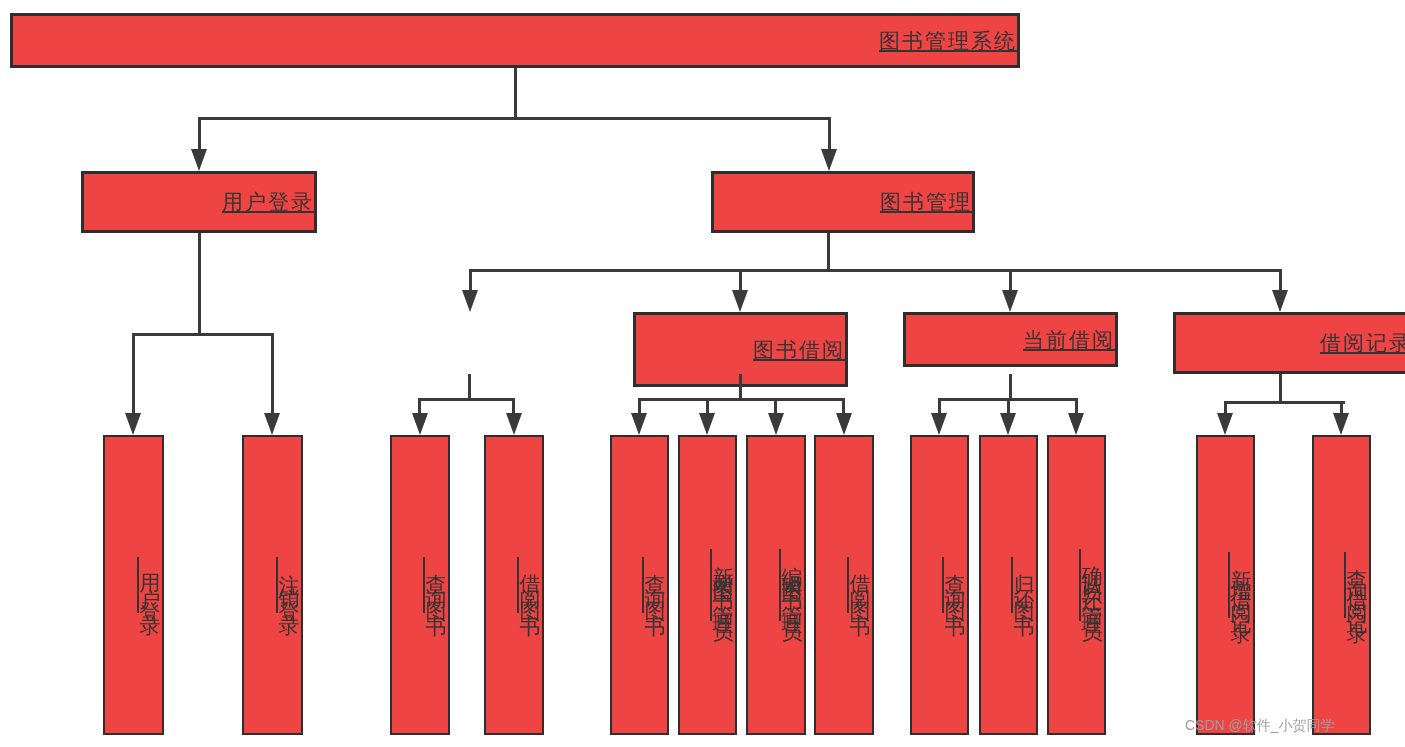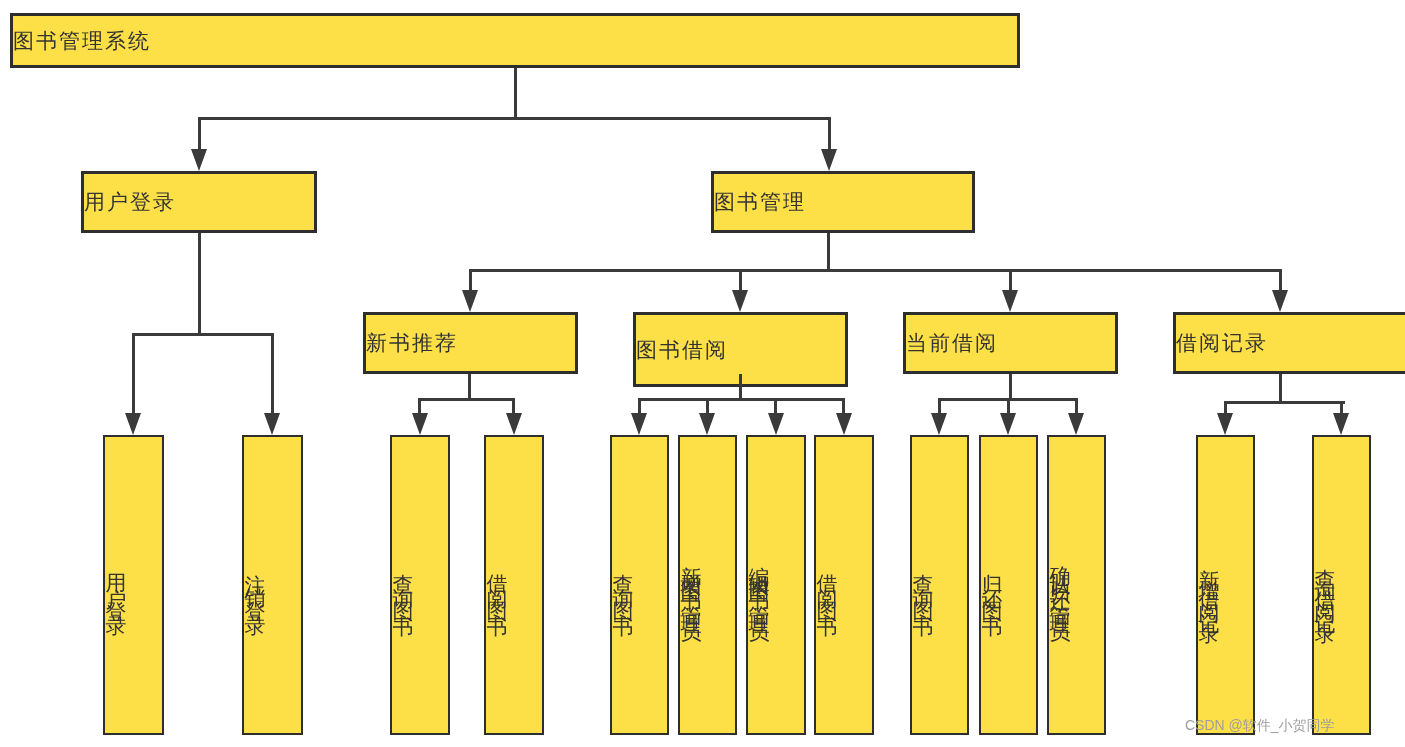--- a/index.html
+++ b/index.html
@@ -9,24 +9,25 @@
     --text:#333333;
     --background:#ffffff;
     --watermark:#9e9e9e;
   }
   html,body{margin:0;padding:0;background:var(--background);}
   #canvas{
     position:relative;width:1405px;height:747px;background:var(--background);
     font-family:"Liberation Sans","DejaVu Sans",sans-serif;overflow:hidden;
   }
   .node{
-    position:absolute;box-sizing:border-box;background:#fde047;
+    position:absolute;box-sizing:border-box;background:#ef4444;
     border:3px solid var(--box-border);
-    display:flex;align-items:center;justify-content:flex-start;
+    display:flex;align-items:center;justify-content:flex-end;
     color:var(--text);
+    text-decoration:underline;
   }
   .h-node{font-size:21px;letter-spacing:2px;}
   .v-node{border-width:2px;}
   .v-node span{
     writing-mode:vertical-rl;text-orientation:mixed;
     font-size:21px;line-height:1.1;
   }
   .gap-lg span{letter-spacing:14px;}
   .gap-md span{letter-spacing:11px;}
   .gap-sm span{letter-spacing:8px;}
@@ -77,27 +78,24 @@
   <div class="ln lh" style="left:469px;top:269px;width:813px"></div>
   <div class="ln lv" style="left:469px;top:269px;height:23px"></div>
   <div class="ln lv" style="left:739px;top:269px;height:23px"></div>
   <div class="ln lv" style="left:1009px;top:269px;height:23px"></div>
   <div class="ln lv" style="left:1279px;top:269px;height:23px"></div>
   <div class="arrow" style="left:462px;top:290px"></div>
   <div class="arrow" style="left:732px;top:290px"></div>
   <div class="arrow" style="left:1002px;top:290px"></div>
   <div class="arrow" style="left:1272px;top:290px"></div>
 
-  <div class="node h-node" style="left:363px;top:312px;width:215px;height:62px">
-    <span>新书推荐</span>
-  </div>
   <div class="node h-node" style="left:633px;top:312px;width:215px;height:75px">
     <span>图书借阅</span>
   </div>
-  <div class="node h-node" style="left:903px;top:312px;width:215px;height:62px">
+  <div class="node h-node" style="left:903px;top:312px;width:215px;height:55px">
     <span>当前借阅</span>
   </div>
   <div class="node h-node" style="left:1173px;top:312px;width:242px;height:62px">
     <span>借阅记录</span>
   </div>
 
   <div class="ln lv" style="left:468px;top:374px;height:27px"></div>
   <div class="ln lh" style="left:418px;top:398px;width:97px"></div>
   <div class="ln lv" style="left:418px;top:398px;height:16px"></div>
   <div class="ln lv" style="left:512px;top:398px;height:16px"></div>

